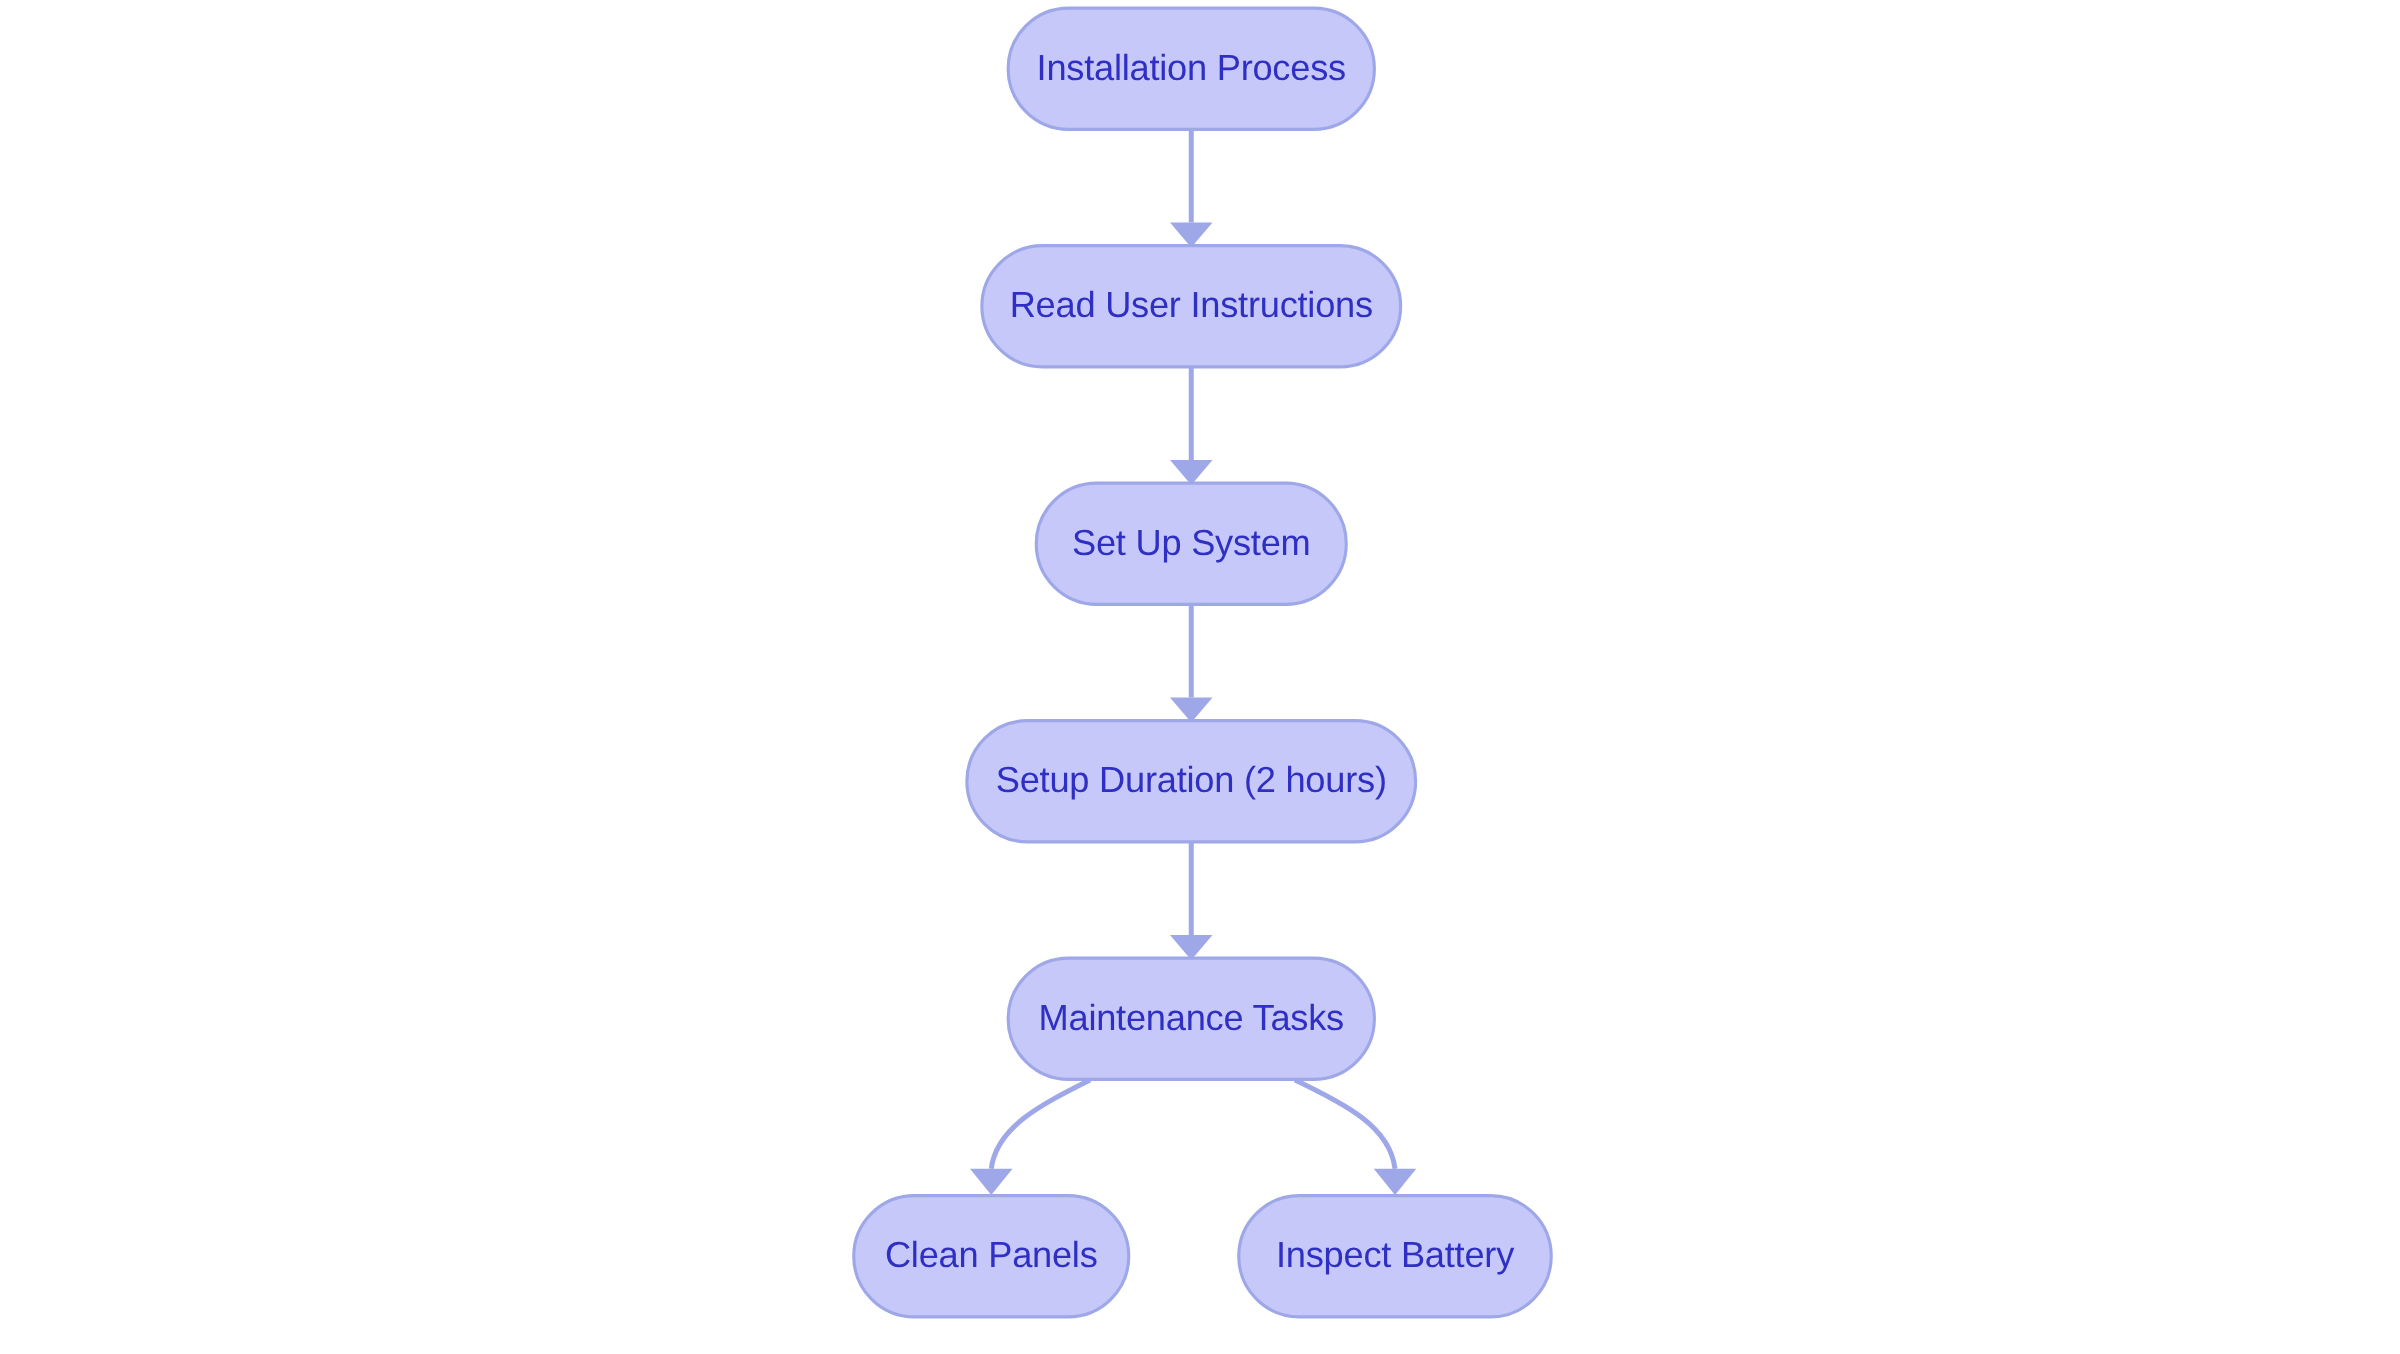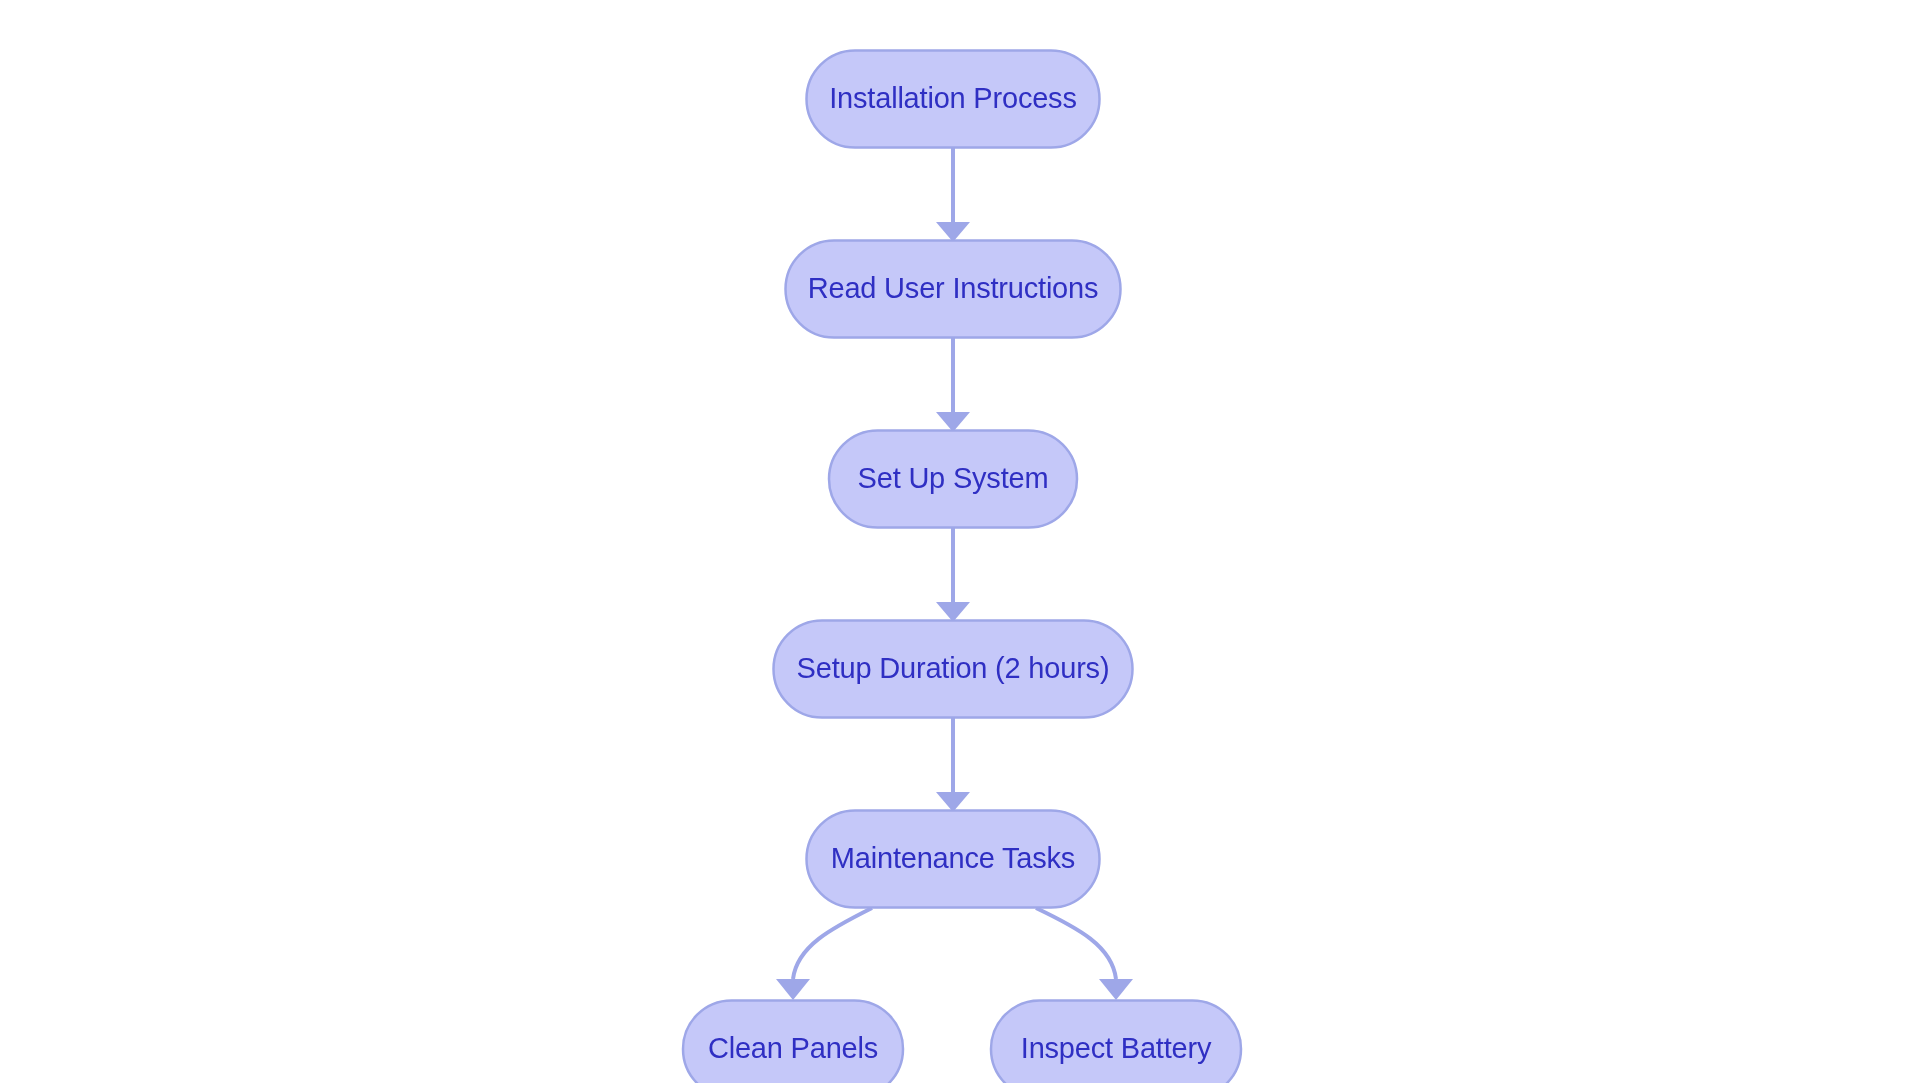--- a/index.html
+++ b/index.html
@@ -11,21 +11,20 @@
     width: 1920px;
     height: 1083px;
     overflow: hidden;
     font-family: "Liberation Sans", sans-serif;
   }
   #flow-root {
     position: relative;
     width: 1920px;
     height: 925px;
     background: #ffffff;
-    margin-top: 44px;
   }
   #flow-svg {
     position: absolute;
     top: 0;
     left: 0;
     width: 1920px;
     height: 1083px;
     display: block;
   }
   .node-shape {

